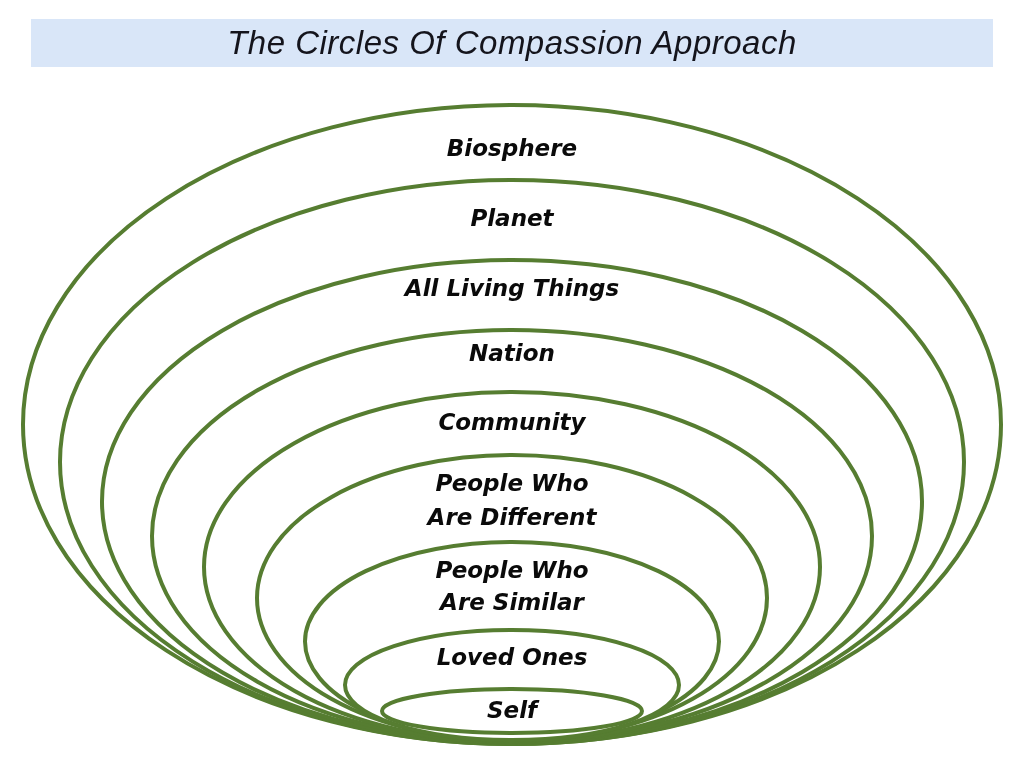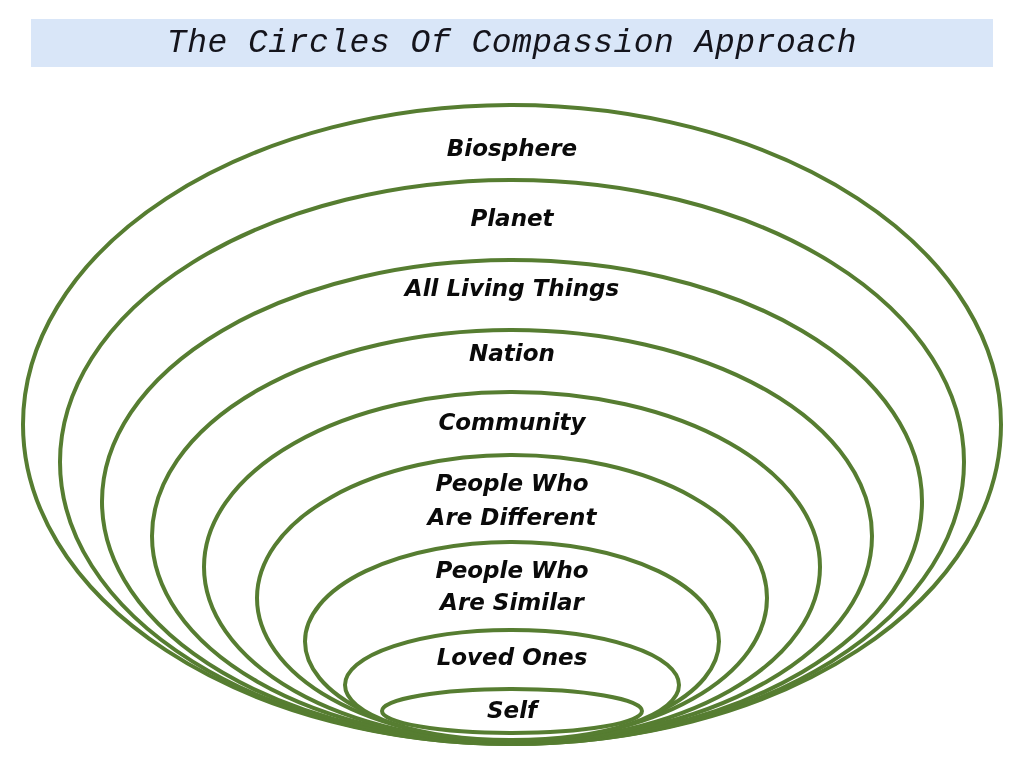--- a/index.html
+++ b/index.html
@@ -16,21 +16,21 @@
     left: 31px;
     top: 19px;
     width: 962px;
     height: 48px;
     background: var(--title-bg, #d9e6f8);
     display: flex;
     align-items: center;
     justify-content: center;
   }
   .title-text {
-    font-family: Liberation Mono, monospace;
+    font-family: Liberation Sans, sans-serif;
     font-style: italic;
     font-weight: 400;
     font-size: 33px;
     color: var(--title-text, #14141c);
     letter-spacing: 0.5px;
     white-space: nowrap;
   }
   .diagram {
     position: absolute;
     left: 0;

